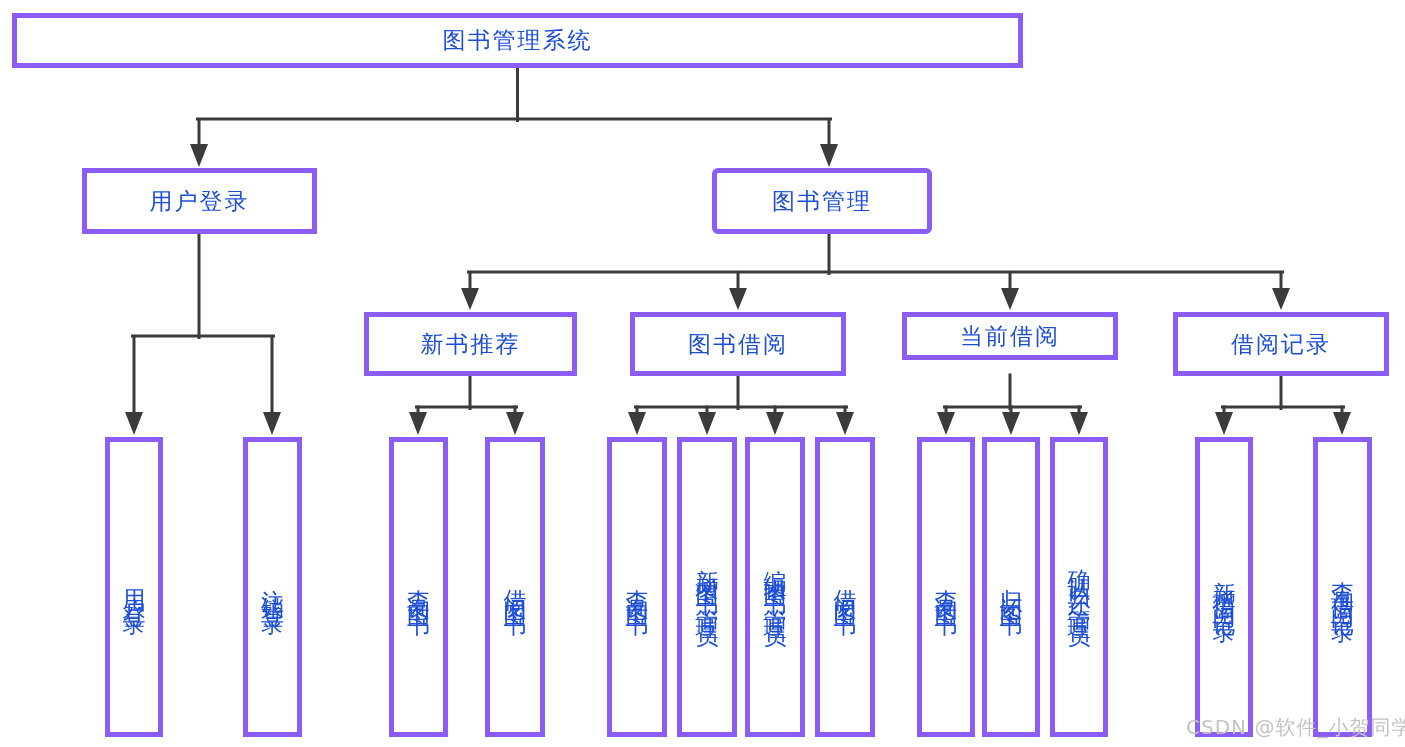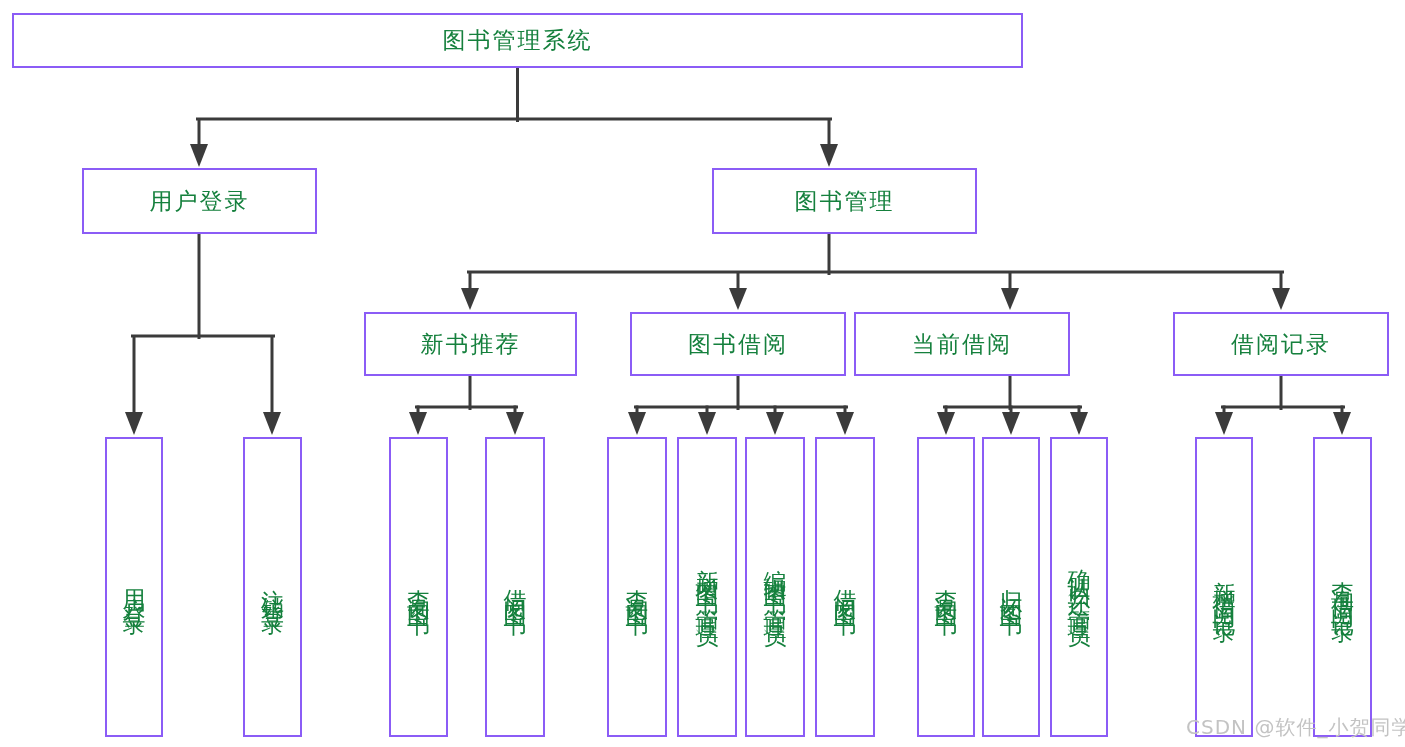--- a/index.html
+++ b/index.html
@@ -7,41 +7,41 @@
     position:relative;
     width:1405px;height:747px;
     background:#ffffff;
     font-family:"DejaVu Sans","Liberation Sans",sans-serif;
     overflow:hidden;
   }
   svg.connectors{position:absolute;left:0;top:0;width:1405px;height:747px;z-index:1;}
   .box{
     position:absolute;
     box-sizing:border-box;
-    border:2px solid #8b5cf6;
+    border:5px solid #8b5cf6;
     background:#ffffff;
     display:flex;align-items:center;justify-content:center;
-    color:#15803d;
+    color:#1d4ed8;
     z-index:2;
   }
   .h{font-size:23px;letter-spacing:2px;white-space:nowrap;}
   .v .vtext{
     writing-mode:vertical-rl;
     text-orientation:mixed;
     font-size:23px;
     letter-spacing:8px;
     line-height:1;
   }
   
   .n-root{left:12px;top:13px;width:1011px;height:55px;}
   .n-user-login{left:82px;top:168px;width:235px;height:66px;}
-  .n-book-mgmt{left:712px;top:168px;width:265px;height:66px;}
+  .n-book-mgmt{left:712px;top:168px;width:220px;height:66px;border-radius:6px;}
   .n-nbr{left:364px;top:312px;width:213px;height:64px;}
   .n-bb{left:630px;top:312px;width:216px;height:64px;}
-  .n-cb{left:854px;top:312px;width:216px;height:64px;}
+  .n-cb{left:902px;top:312px;width:216px;height:48px;}
   .n-br{left:1173px;top:312px;width:216px;height:64px;}
   .leaf{top:437px;height:300px;}
   .n-l-user-login{left:105px;width:58px;}
   .n-l-logout{left:243px;width:59px;}
   .n-l-nbr-query{left:389px;width:59px;}
   .n-l-nbr-borrow{left:485px;width:60px;}
   .n-l-bb-query{left:607px;width:60px;}
   .n-l-bb-add{left:677px;width:60px;}
   .n-l-bb-edit{left:745px;width:60px;}
   .n-l-bb-borrow{left:815px;width:60px;}

